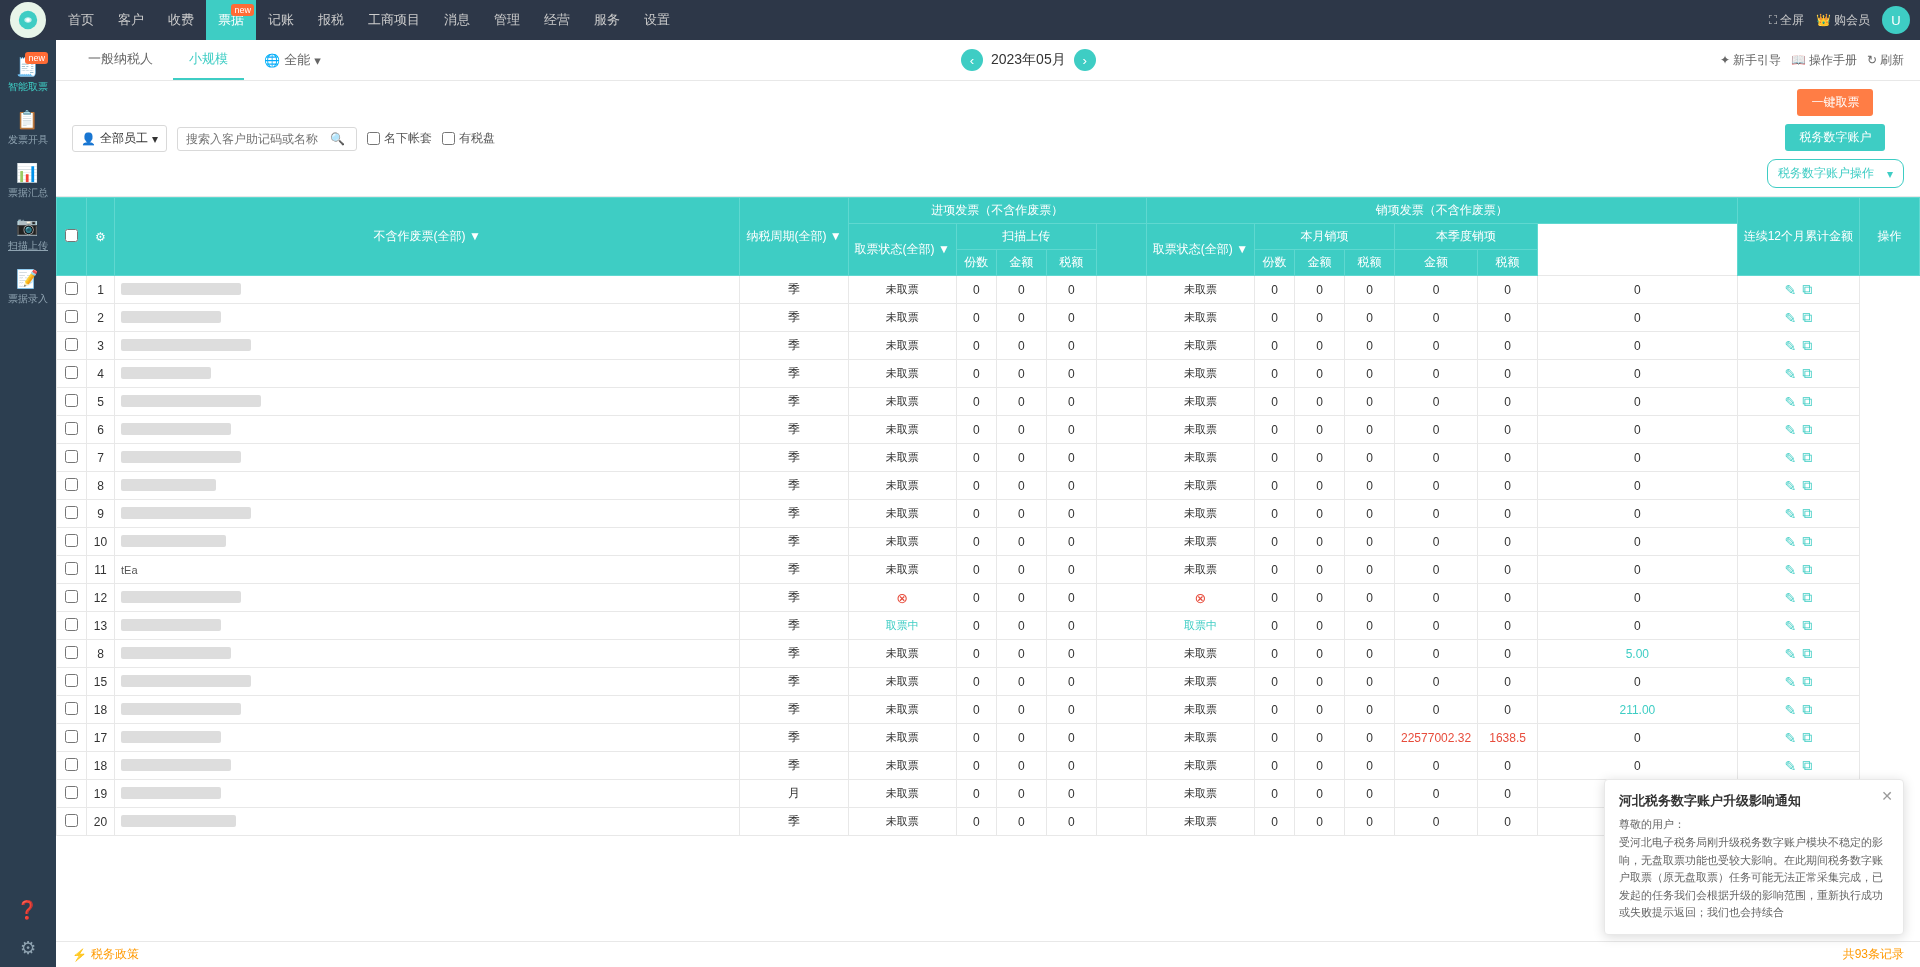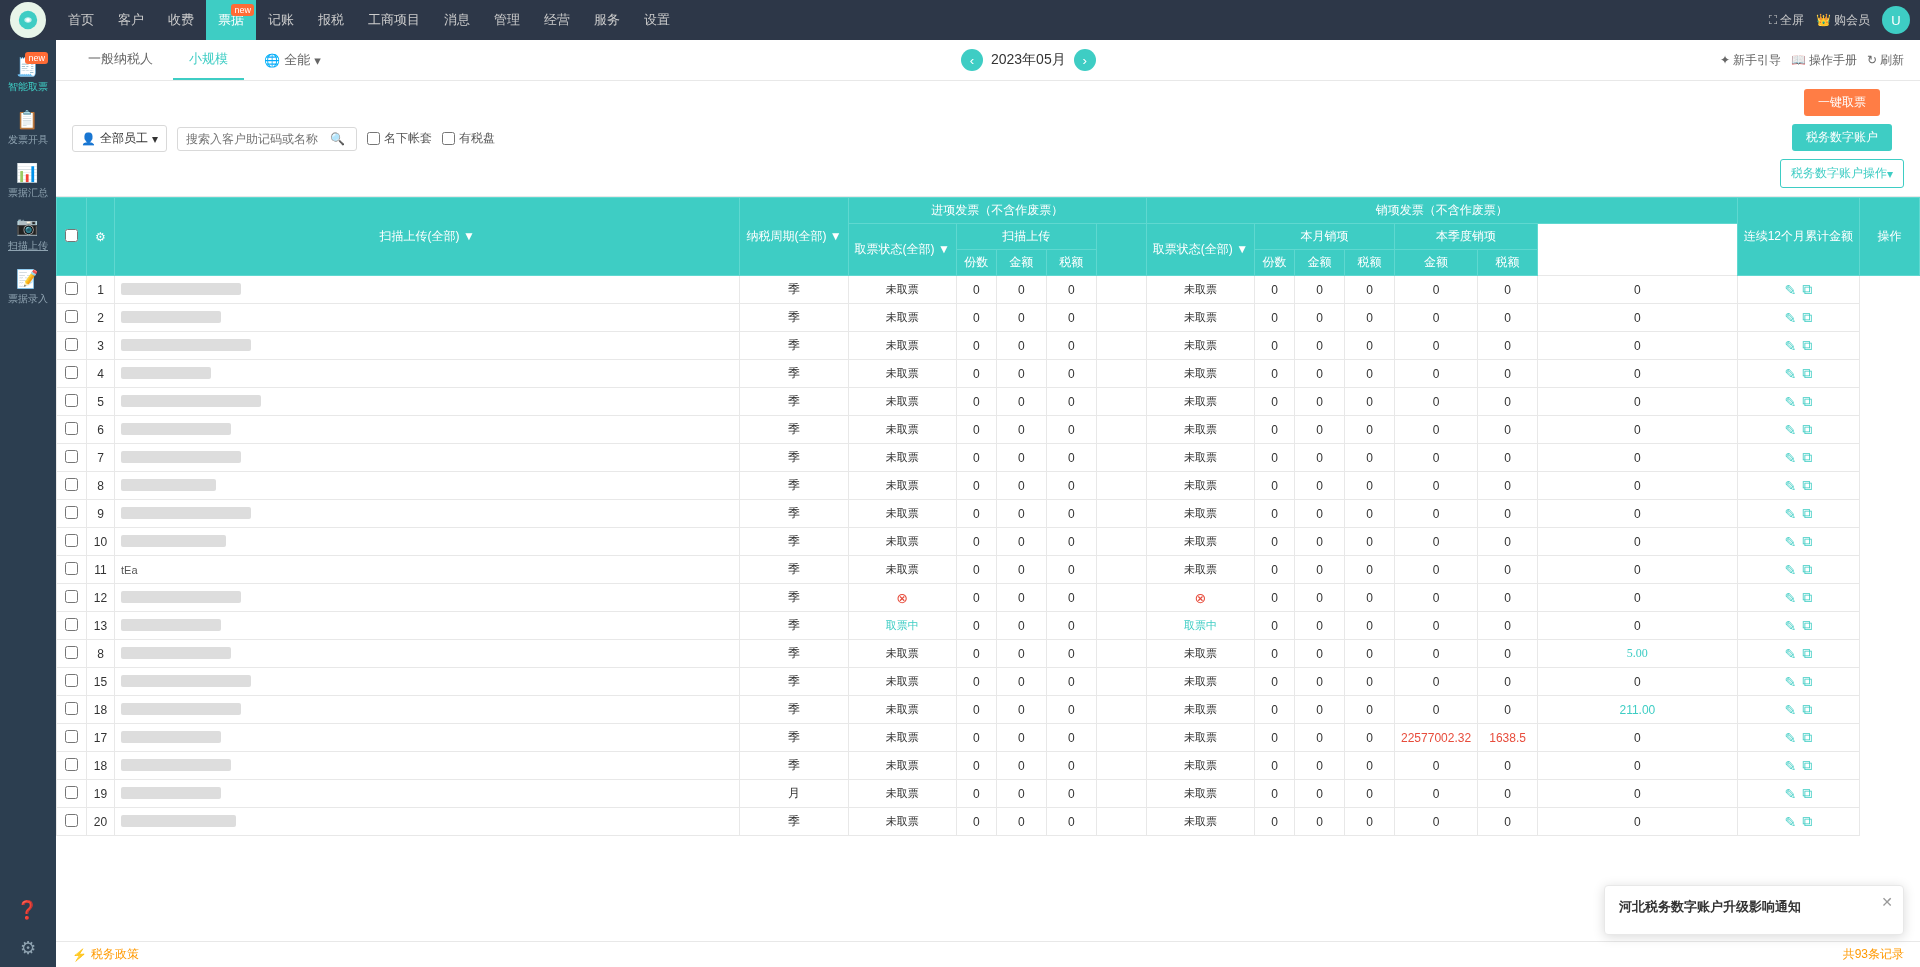--- a/index.html
+++ b/index.html
@@ -138,23 +138,23 @@
     .checkbox-label input { cursor: pointer; }
     .btn-primary {
       background: #ff7d45; color: #fff; border: none; border-radius: 3px;
       padding: 5px 14px; cursor: pointer; font-size: 12px;
     }
     .btn-teal {
       background: #3ecdc4; color: #fff; border: none; border-radius: 3px;
       padding: 5px 14px; cursor: pointer; font-size: 12px;
     }
     .btn-teal-outline {
-      background: #fff; color: #3ecdc4; border: 1px solid #3ecdc4; border-radius: 3px;
+      background: #fff; color: #3ecdc4; border: 1px solid #3ecdc4; border-radius: 9px;
       padding: 5px 10px; cursor: pointer; font-size: 12px;
-      display: flex; align-items: center; gap: 0;
+      display: flex; align-items: center; gap: 13px;
     }
     .toolbar-right { margin-left: auto; display: flex; align-items: center; gap: 8px; flex-direction: column; }
 
     
     .table-area {
       flex: 1; overflow: auto; background: #fff;
     }
     table {
       width: 100%; border-collapse: collapse; font-size: 12px;
     }
@@ -354,21 +354,21 @@
   </div>
 
   <div class="table-area">
     <table>
       <thead>
         <tr>
           <th rowspan="3" style="width:30px">
             <input type="checkbox" style="">
           </th>
           <th rowspan="3" style="width:28px">⚙</th>
-          <th rowspan="3" style="min-width:140px">扫描上传(全部) ▼</th>
+          <th rowspan="3" style="min-width:140px">不含作废票(全部) ▼</th>
           <th rowspan="3" style="width:60px">纳税周期(全部) ▼</th>
           <th colspan="5" class="th-group">进项发票（不含作废票）</th>
           <th colspan="7" class="th-group">销项发票（不含作废票）</th>
           <th rowspan="3" style="width:90px">连续12个月累计金额</th>
           <th rowspan="3" style="width:60px">操作</th>
         </tr>
         <tr>
           <th rowspan="2" style="width:70px">取票状态(全部) ▼</th>
           <th colspan="3">扫描上传</th>
           <th rowspan="2" style="width:50px"></th>
@@ -709,21 +709,21 @@
     <td>0</td>
     <td>0</td>
     <td>0</td>
     <td></td>
     <td><span class="status-unget">未取票</span></td>
     <td>0</td>
     <td>0</td>
     <td>0</td>
     <td><span style="">0</span></td>
     <td><span style="">0</span></td>
-    <td><span style="color:#3ecdc4;cursor:pointer;font-family:Liberation Serif, serif;">5.00</span></td>
+    <td><span style="color:#3ecdc4;cursor:pointer;">5.00</span></td>
     <td>
       <div class="action-btns">
         <span class="action-btn" title="编辑">✎</span>
         <span class="action-btn" title="复制">⧉</span>
       </div>
     </td>
   </tr>
           <tr>
     <td><input type="checkbox" style=""></td>
     <td>15</td>
@@ -876,13 +876,14 @@
     <span style="color:#f90; cursor:pointer;">⚡</span>
     <span style="color:#f90; cursor:pointer;">税务政策</span>
     <span style="flex:1"></span>
     <span>共93条记录</span>
   </div>
 </main>
 
 <div class="notification-popup">
   <div class="title">河北税务数字账户升级影响通知</div>
   <span class="close-btn">✕</span>
+  <p>尊敬的用户：<br>受河北电子税务局刚升级税务数字账户模块不稳定的影响，无盘取票功能也受较大影响。在此期间税务数字账户取票（原无盘取票）任务可能无法正常采集完成，已发起的任务我们会根据升级的影响范围，重新执行成功或失败提示返回；我们也会持续合</p>
 </div>
 
 </body></html>

